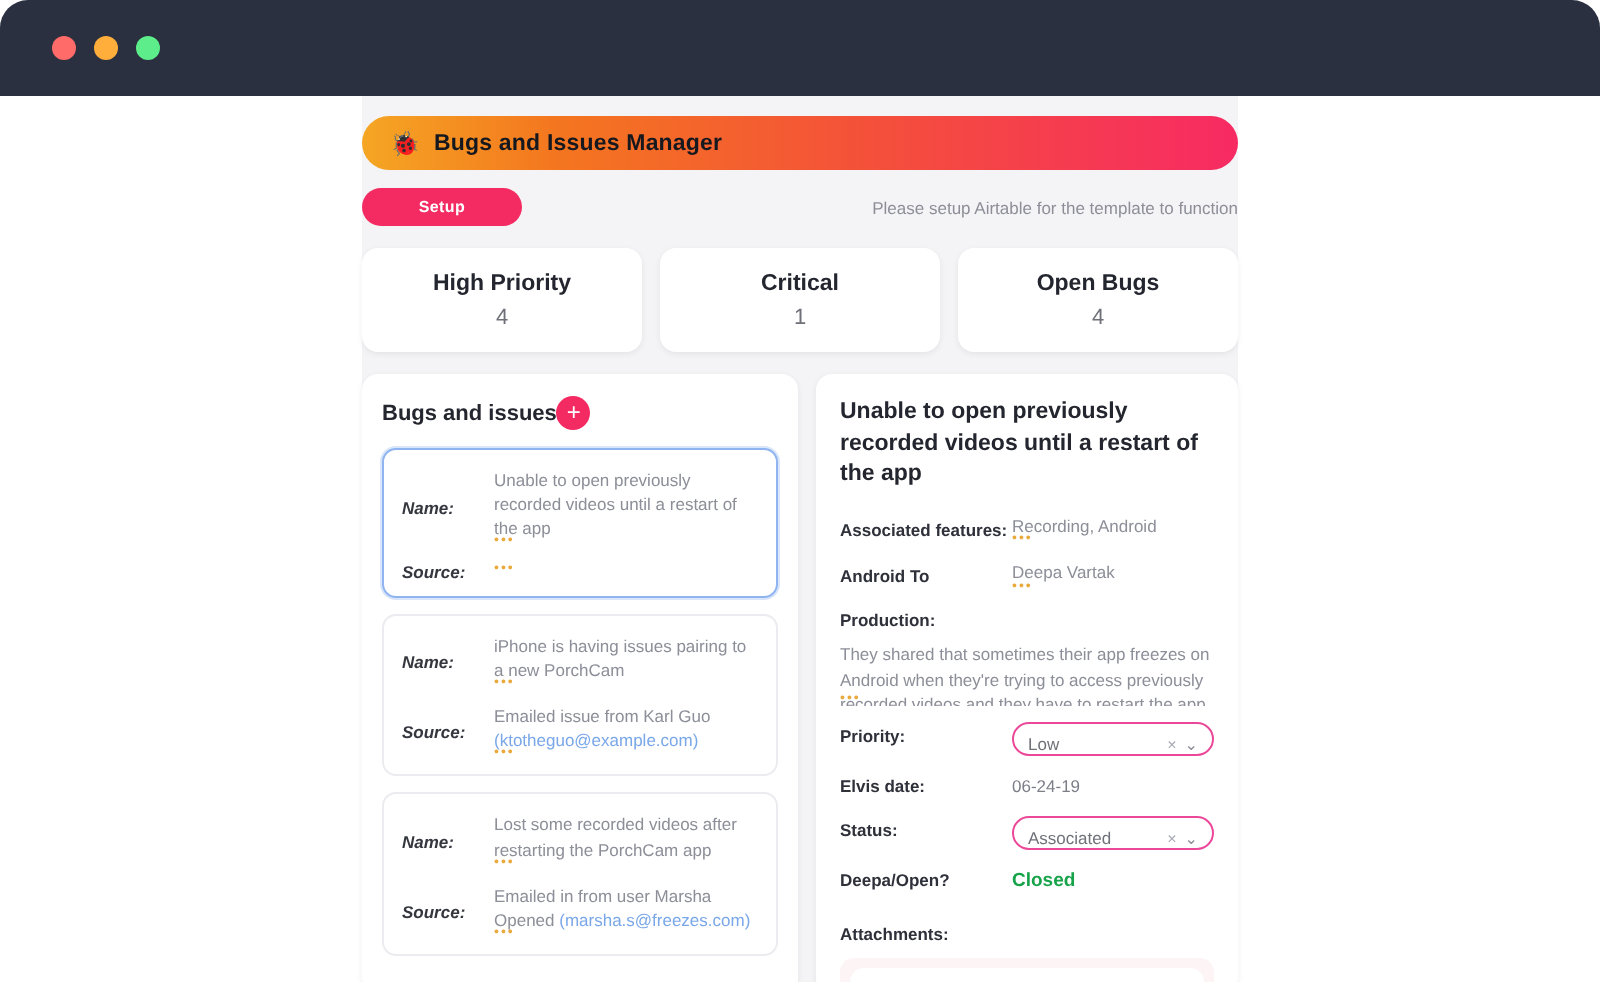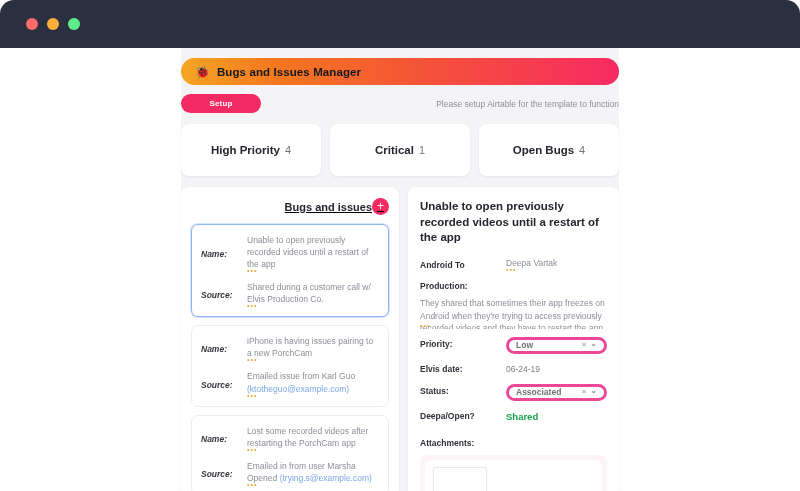--- a/index.html
+++ b/index.html
@@ -108,21 +108,21 @@
     display: flex;
     gap: 9px;
     margin-top: 11px;
   }
   .stat-card {
     flex: 1;
     background: #ffffff;
     border-radius: 8px;
     height: 52px;
     display: flex;
-    flex-direction: row;
+    flex-direction: column;
     align-items: center;
     justify-content: center;
     gap: 5px;
     box-shadow: 0 1px 3px rgba(20,20,40,0.07);
   }
   .stat-label {
     font-size: 11.5px;
     font-weight: bold;
     color: #24262f;
   }
@@ -144,23 +144,22 @@
     background: #ffffff;
     border-radius: 8px;
     padding: 11px 10px 0 10px;
     overflow: hidden;
     box-shadow: 0 1px 3px rgba(20,20,40,0.07);
     position: relative;
   }
   .list-head {
     display: flex;
     align-items: center;
-    justify-content: flex-end;
+    justify-content: flex-start;
     margin-bottom: 9px;
-    text-decoration: underline;
   }
   .list-title {
     font-size: 11px;
     font-weight: bold;
     color: #24262f;
   }
   .add-btn {
     width: 17px; height: 17px;
     border-radius: 50%;
     background: #f42a62;
@@ -272,29 +271,28 @@
     position: relative;
     max-height: 32px;
     overflow: hidden;
     padding-bottom: 5px;
     margin-bottom: 8px;
   }
 
   .select-box {
     flex: 1;
     height: 17px;
-    border: 3px solid #ec4899;
+    border: 1px solid #ec4899;
     border-radius: 9px;
     display: flex;
-    align-items: flex-start;
+    align-items: flex-end;
     padding: 0 7px;
     gap: 4px;
     background: #fff;
     cursor: pointer;
-    font-weight: bold;
   }
   .select-value {
     flex: 1;
     font-size: 8.5px;
     color: #6f7179;
   }
   .select-clear {
     font-size: 8px;
     color: #a9abb4;
     cursor: pointer;
@@ -385,21 +383,21 @@
             <button class="add-btn">+</button>
           </div>
 
           <div class="issue-card selected">
             <div class="field-row">
               <span class="field-key">Name:</span>
               <span class="field-val"><span>Unable to open previously recorded videos until a restart of the app</span><span class="dots">•••</span></span>
             </div>
             <div class="field-row">
               <span class="field-key">Source:</span>
-              <span class="field-val"><span>Shared during a customer call w/ Elvis Production Co.</span><span class="dots">•••</span></span>
+              <span class="field-val"><span class="dots">•••</span></span>
             </div>
           </div>
 
           <div class="issue-card">
             <div class="field-row">
               <span class="field-key">Name:</span>
               <span class="field-val"><span>iPhone is having issues pairing to a new PorchCam</span><span class="dots">•••</span></span>
             </div>
             <div class="field-row">
               <span class="field-key">Source:</span>
@@ -407,29 +405,33 @@
             </div>
           </div>
 
           <div class="issue-card">
             <div class="field-row">
               <span class="field-key">Name:</span>
               <span class="field-val"><span>Lost some recorded videos after restarting the PorchCam app</span><span class="dots">•••</span></span>
             </div>
             <div class="field-row">
               <span class="field-key">Source:</span>
-              <span class="field-val"><span>Emailed in from user Marsha Opened</span> <span class="mail-link">(trying.s@example.com)</span><span class="dots">•••</span></span>
+              <span class="field-val"><span>Emailed in from user Marsha Opened</span> <span class="mail-link">(marsha.s@freezes.com)</span><span class="dots">•••</span></span>
             </div>
           </div>
 
         </div>
 
         <div class="detail-panel">
           <div class="detail-title">Unable to open previously recorded videos until a restart of the app</div>
 
+          <div class="drow">
+            <span class="dkey">Associated features:</span>
+            <span class="dval"><span>Recording, Android</span><span class="dots">•••</span></span>
+          </div>
 
           <div class="drow">
             <span class="dkey">Android To</span>
             <span class="dval"><span>Deepa Vartak</span><span class="dots">•••</span></span>
           </div>
 
           <div class="desc-label">Production:</div>
           <div class="desc-text"><span>They shared that sometimes their app freezes on Android when they're trying to access previously recorded videos and they have to restart the app for it to work.</span><span class="dots">•••</span></div>
 
           <div class="drow">
@@ -450,21 +452,21 @@
             <span class="dkey">Status:</span>
             <span class="select-box">
               <span class="select-value">Associated</span>
               <span class="select-clear">×</span>
               <span class="select-caret">⌄</span>
             </span>
           </div>
 
           <div class="drow">
             <span class="dkey">Deepa/Open?</span>
-            <span class="dval closed">Shared</span>
+            <span class="dval closed">Closed</span>
           </div>
 
           <div class="attach-label">Attachments:</div>
 
           <div class="attach-wrap">
             <div class="attach-card">
               <div class="thumb">
                 
                 
                 

